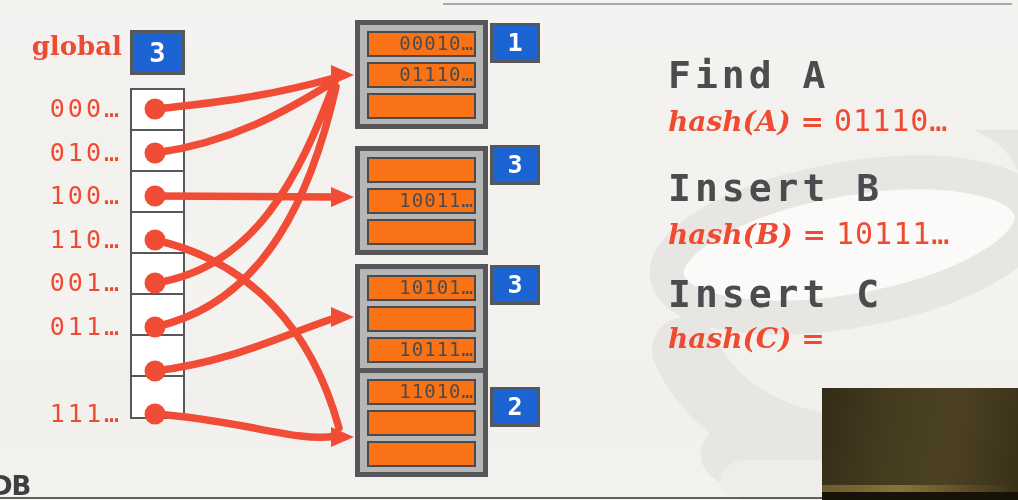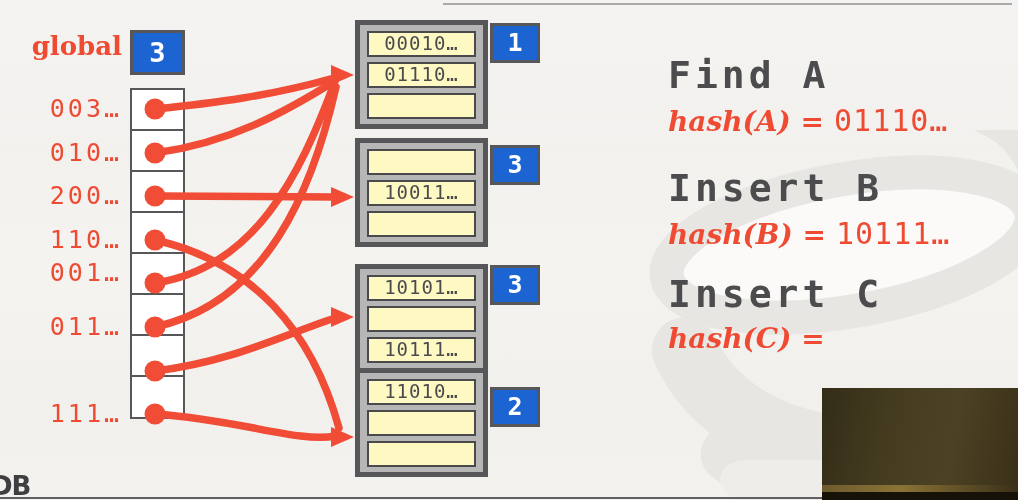--- a/index.html
+++ b/index.html
@@ -24,23 +24,23 @@
   .dir-cell{box-sizing:border-box;width:55px;height:43.5px;background:#fff;
     border:2.5px solid #57575a;margin-top:-2.5px;}
   .dir-cell:first-child{margin-top:0;}
   .bit-label{left:14px;width:108px;height:32px;line-height:32px;text-align:right;z-index:2;
     font-family:"DejaVu Sans Mono",monospace;font-size:25px;letter-spacing:3px;color:#ef4b33;}
   
   .arrows{left:0;top:0;width:1018px;height:500px;z-index:3;pointer-events:none;}
   
   .bucket{left:355px;width:133px;height:109px;box-sizing:border-box;z-index:4;
     background:#b6b6b6;border:5px solid #57575a;padding:6px 6px 0 6px;}
-  .slot{box-sizing:border-box;width:109px;height:26px;margin:0 auto 5px auto;background:#fef9c3;
+  .slot{box-sizing:border-box;width:109px;height:26px;margin:0 auto 5px auto;background:#f97316;
     border:2.5px solid #4a4a4c;font-family:"DejaVu Sans Mono",monospace;font-size:19px;
-    line-height:21px;text-align:center;color:#4b4b4d;letter-spacing:1px;}
+    line-height:21px;text-align:right;color:#4b4b4d;letter-spacing:1px;}
   .badge{left:490px;width:50px;height:40px;box-sizing:border-box;z-index:4;
     background:#1c64d2;border:3px solid #57575a;color:#fff;text-align:center;
     font-family:"DejaVu Sans Mono",monospace;font-weight:bold;font-size:25px;line-height:34px;}
   
   .anno{left:668px;z-index:2;}
   .anno-title{font-family:"DejaVu Sans Mono",monospace;font-size:38px;font-weight:600;
     color:#4c4c4e;letter-spacing:4px;white-space:nowrap;}
   .anno-hash{display:flex;align-items:baseline;white-space:nowrap;margin-top:6px;}
   .hash-fn{font-family:"DejaVu Serif",serif;font-style:italic;font-weight:bold;
     font-size:28px;color:#ef4b33;margin-right:10px;}
@@ -69,25 +69,25 @@
       <path d="M 408,10 C 455,40 462,100 442,150" fill="none" stroke="#e7e6e3" stroke-width="40" stroke-linecap="round"></path>
     </g>
     <rect x="120" y="330" width="290" height="40" rx="26" fill="#eeedea"></rect>
   </svg>
 
   <div class="abs top-rule"></div>
 
   <div class="abs global-label">global</div>
   <div class="abs global-box">3</div>
 
-  <div class="abs bit-label" style="top:93px">003…</div>
+  <div class="abs bit-label" style="top:93px">000…</div>
   <div class="abs bit-label" style="top:137px">010…</div>
-  <div class="abs bit-label" style="top:180px">200…</div>
+  <div class="abs bit-label" style="top:180px">100…</div>
   <div class="abs bit-label" style="top:224px">110…</div>
-  <div class="abs bit-label" style="top:257px">001…</div>
+  <div class="abs bit-label" style="top:267px">001…</div>
   <div class="abs bit-label" style="top:311px">011…</div>
   <div class="abs bit-label" style="top:398px">111…</div>
 
   <div class="abs dir">
     <div class="dir-cell"></div>
     <div class="dir-cell"></div>
     <div class="dir-cell"></div>
     <div class="dir-cell"></div>
     <div class="dir-cell"></div>
     <div class="dir-cell"></div>
@@ -120,21 +120,21 @@
       <polygon points="331,307 354,317 331,327"></polygon>
       <polygon points="331,427 354,437 331,447"></polygon>
     </g>
   </svg>
 
   <div class="abs bucket" style="top:20px">
     <div class="slot">00010…</div>
     <div class="slot">01110…</div>
     <div class="slot"></div>
   </div>
-  <div class="abs bucket" style="top:138px">
+  <div class="abs bucket" style="top:146px">
     <div class="slot"></div>
     <div class="slot">10011…</div>
     <div class="slot"></div>
   </div>
   <div class="abs bucket" style="top:264px">
     <div class="slot">10101…</div>
     <div class="slot"></div>
     <div class="slot">10111…</div>
   </div>
   <div class="abs bucket" style="top:368px">

